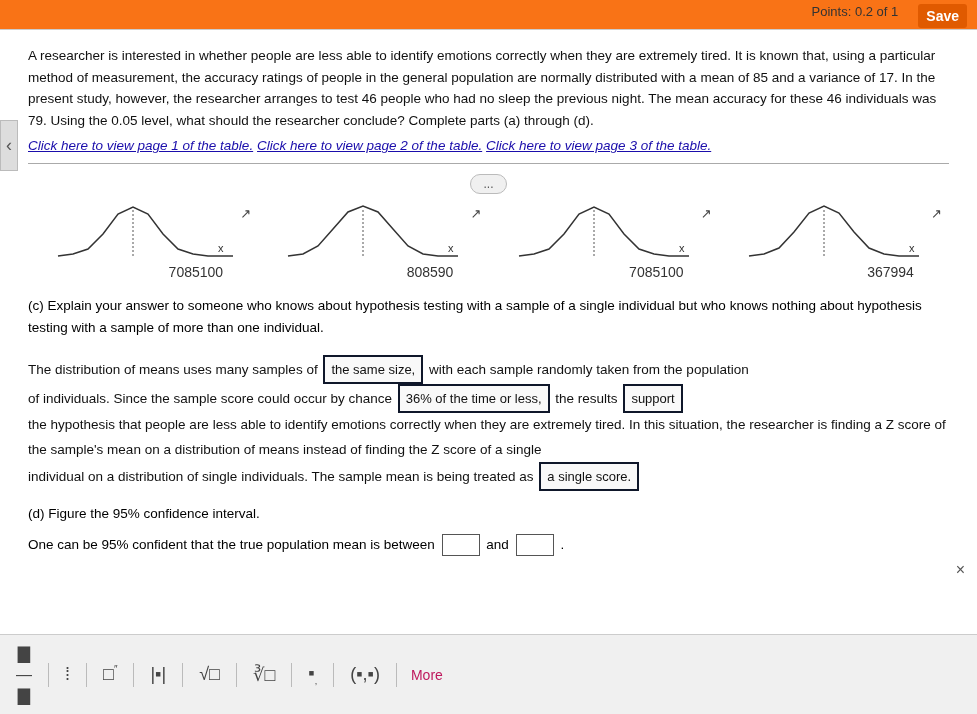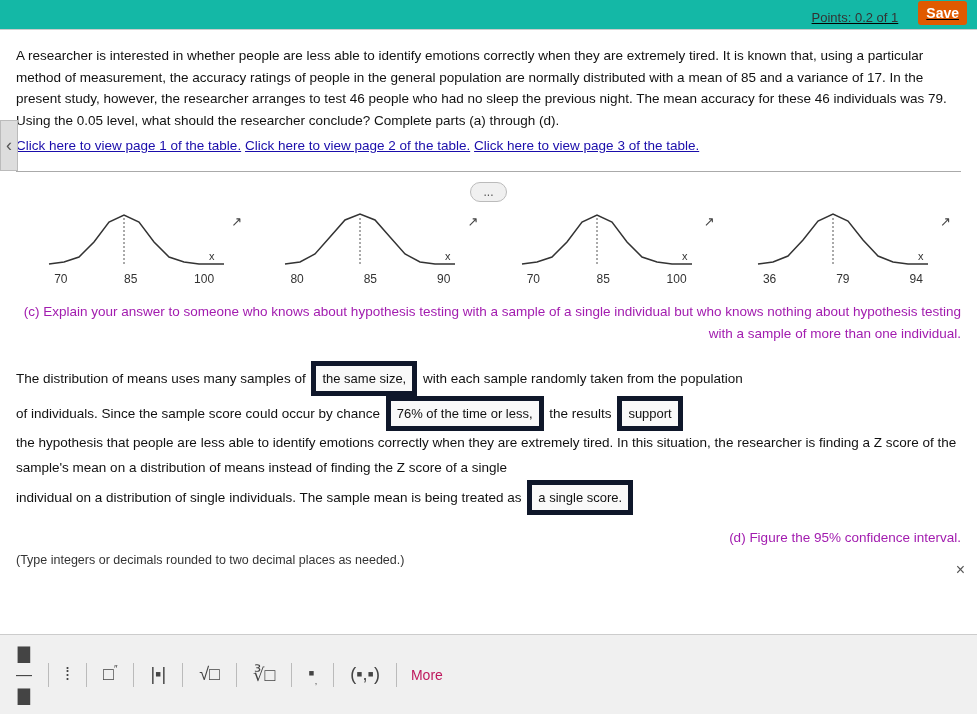--- a/index.html
+++ b/index.html
@@ -10,28 +10,27 @@
       width: 977px;
       min-height: 714px;
       display: flex;
       flex-direction: column;
       align-items: center;
       padding: 0;
     }
 
     .top-bar {
       width: 100%;
-      background: #14b8a6;
+      background: #f97316;
       display: flex;
       justify-content: flex-end;
-      align-items: flex-end;
+      align-items: flex-start;
       padding: 4px 10px;
       border-bottom: 1px solid #ccc;
       height: 30px;
-      text-decoration: underline;
     }
 
     .save-btn {
       background: #e05a00;
       color: white;
       border: none;
       padding: 4px 8px;
       font-weight: bold;
       font-size: 14px;
       cursor: pointer;
@@ -40,33 +39,34 @@
 
     .points-text {
       font-size: 13px;
       color: #333;
       margin-right: 20px;
     }
 
     .main-content {
       width: 100%;
       background: white;
-      padding: 15px 16px;
+      padding: 15px 28px;
       flex: 1;
     }
 
     .question-text {
       font-size: 13.5px;
       line-height: 1.6;
       color: #111;
       margin-bottom: 6px;
     }
 
     .links-section {
-      margin-bottom: 18px;
+      margin-bottom: 10px;
+      font-style: italic;
     }
 
     .table-link {
       color: #1a0dab;
       text-decoration: underline;
       font-size: 13.5px;
       cursor: pointer;
     }
 
     .divider-line {
@@ -98,54 +98,53 @@
 
     .graph-container {
       display: flex;
       flex-direction: column;
       align-items: center;
       position: relative;
     }
 
     .graph-labels {
       display: flex;
-      justify-content: space-between;
+      justify-content: flex-end;
       width: 160px;
-      font-size: 12px;
+      font-size: 14px;
       color: #333;
       margin-top: 2px;
     }
 
     
     .graph-svg {
       width: 180px;
       height: 55px;
     }
 
     .section-c {
       margin-bottom: 12px;
     }
 
     .section-label {
       font-size: 13.5px;
       font-weight: normal;
-      color: #a21caf;
+      color: #000000;
       line-height: 1.6;
-      text-align: right;
     }
 
     .answer-text {
       font-size: 13.5px;
       line-height: 1.8;
       color: #111;
     }
 
     .highlight-box {
       display: inline-block;
-      border: 5px solid #0f172a;
+      border: 2px solid #0f172a;
       background: #f9f9f9;
       padding: 1px 6px;
       margin: 0 2px;
       font-size: 13px;
     }
 
     .section-d {
     }
 
     .confidence-line {
@@ -314,34 +313,40 @@
 
   <div class="section-c">
     <div class="section-label">(c) Explain your answer to someone who knows about hypothesis testing with a sample of a single individual but who knows nothing about hypothesis testing with a sample of more than one individual.</div>
     <br>
     <div class="answer-text">
       <span>The distribution of means uses many samples of</span>
       <span class="highlight-box">the same size,</span>
       <span>with each sample randomly taken from the population</span>
       <br>
       <span>of individuals. Since the sample score could occur by chance</span>
-      <span class="highlight-box">76% of the time or less,</span>
+      <span class="highlight-box">36% of the time or less,</span>
       <span>the results</span>
       <span class="highlight-box">support</span>
       <br>
       <span>the hypothesis that people are less able to identify emotions correctly when they are extremely tired. In this situation, the researcher is finding a Z score of the sample's mean on a distribution of means instead of finding the Z score of a single</span>
       <br>
       <span>individual on a distribution of single individuals. The sample mean is being treated as</span>
       <span class="highlight-box">a single score.</span>
     </div>
   </div>
 
   <div class="section-d">
     <div class="section-label" style="font-weight:normal;">(d) Figure the 95% confidence interval.</div>
-    <div class="note-text">(Type integers or decimals rounded to two decimal places as needed.)</div>
+    <div class="confidence-line">
+      <span>One can be 95% confident that the true population mean is between</span>
+      <span class="input-box"></span>
+      <span>and</span>
+      <span class="input-box"></span>
+      <span>.</span>
+    </div>
   </div>
 
   <span class="close-x">×</span>
 
 </div>
 
 <div class="toolbar-bottom">
   <button class="toolbar-btn" title="Fraction">
     <span style="font-size:16px;">▇<br style="line-height:0">―<br style="line-height:0">▇</span>
   </button>

